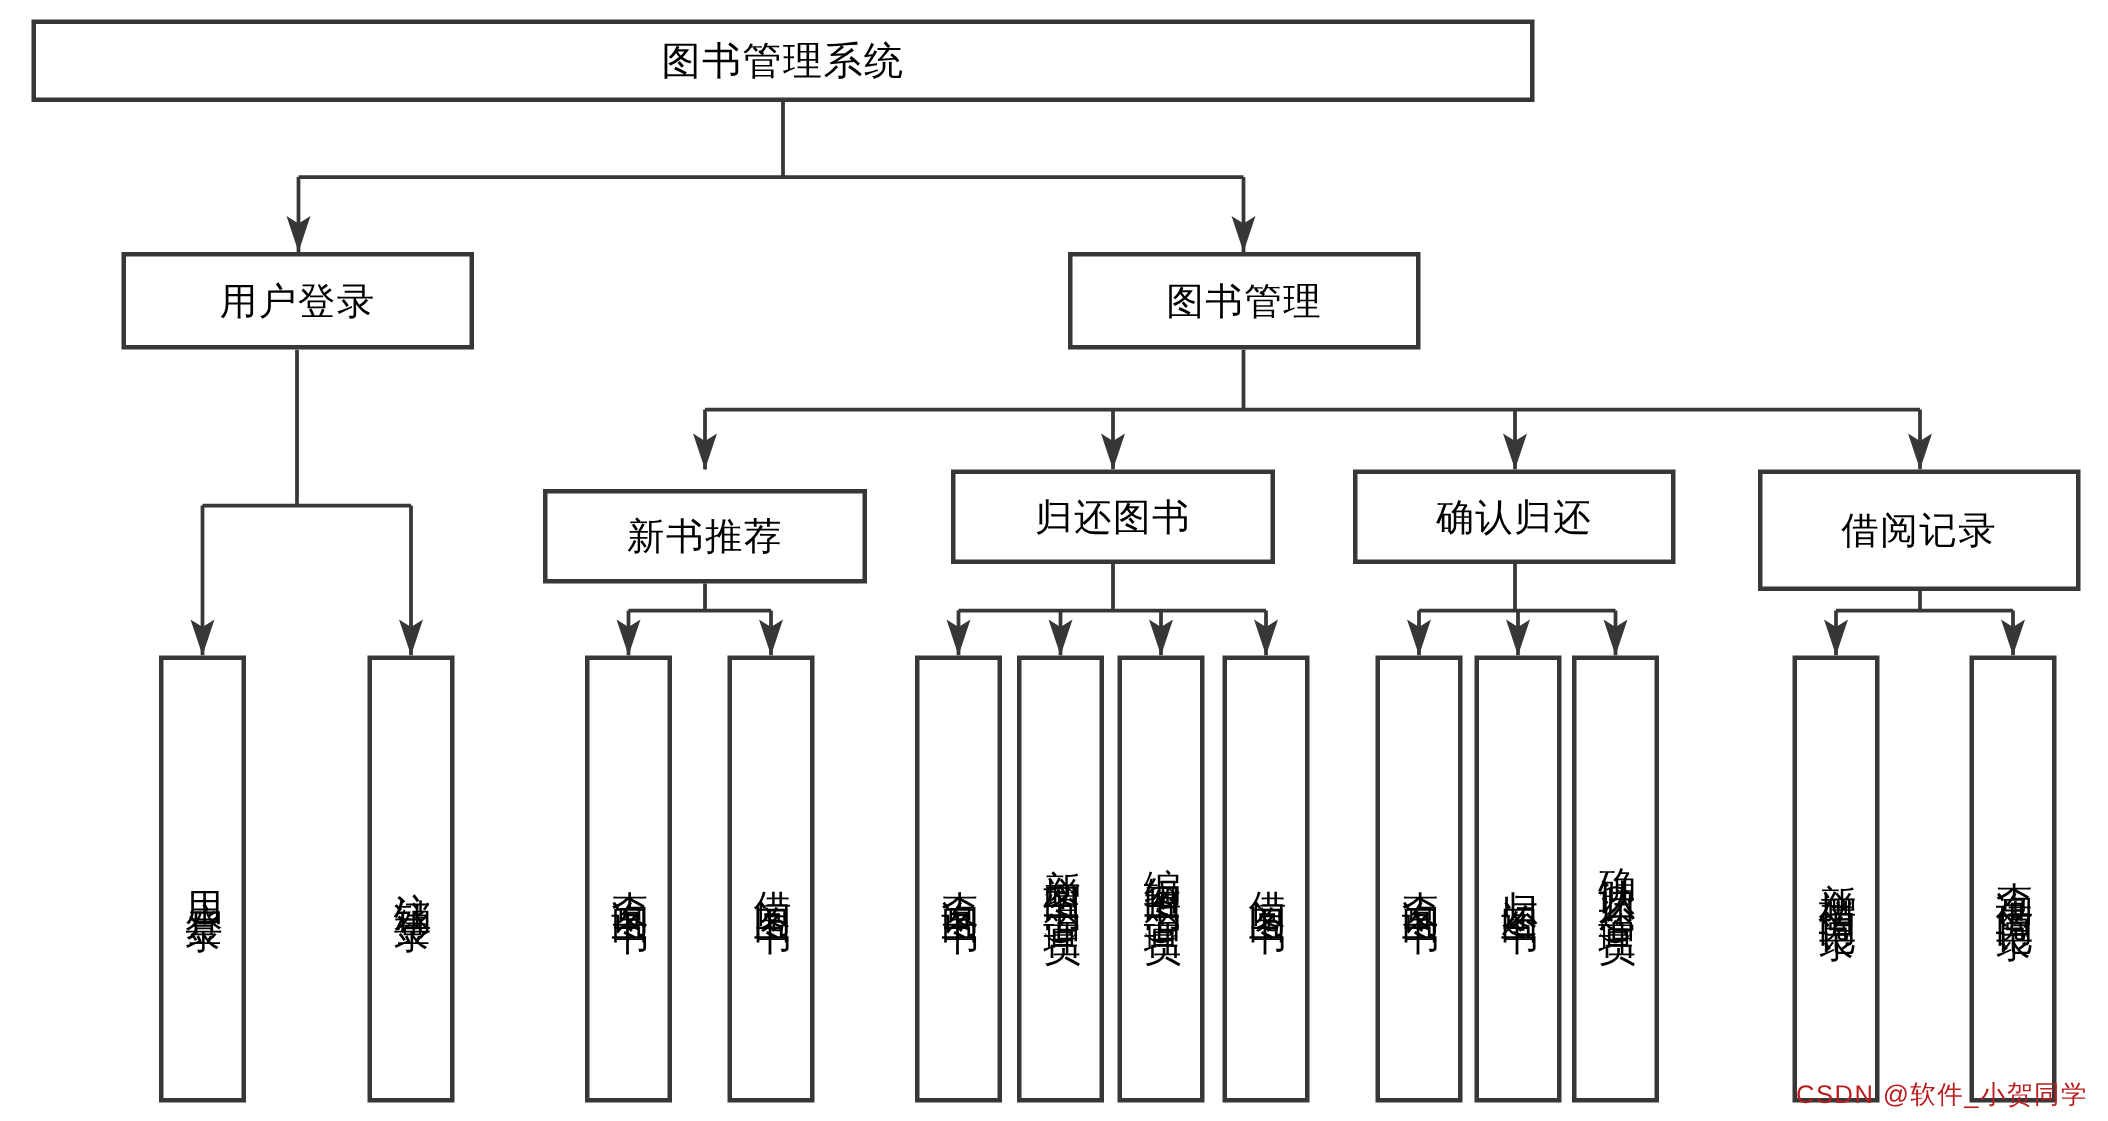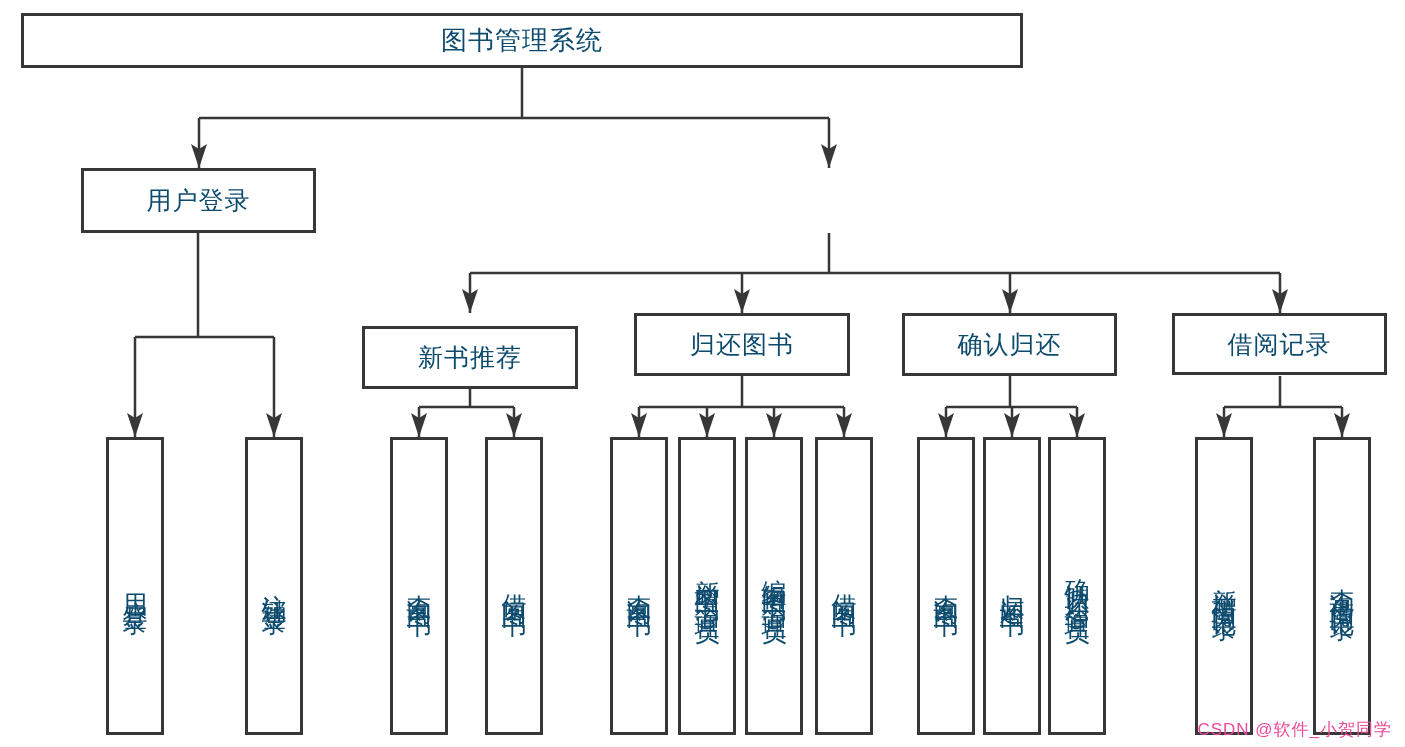--- a/index.html
+++ b/index.html
@@ -18,39 +18,39 @@
   }
   .node {
     position: absolute;
     box-sizing: border-box;
     border: 3px solid #373737;
     background: #ffffff;
     display: flex;
     align-items: center;
     justify-content: center;
     font-size: 25px;
-    color: #0c4a6e;
+    color: #000000;
     letter-spacing: 1px;
     white-space: nowrap;
   }
   .root { font-size: 26px; }
   .vnode {
     writing-mode: vertical-rl;
     text-orientation: mixed;
     letter-spacing: 6px;
     line-height: 1;
     white-space: normal;
   }
   .watermark {
     position: absolute;
     right: 13px;
     bottom: 6px;
     font-size: 17px;
     letter-spacing: 1px;
-    color: #ec4899;
+    color: #b91c1c;
     z-index: 5;
   }
 </style>
 </head>
 <body>
 
 <div class="canvas">
 
   <svg class="connectors" viewBox="0 0 1405 747" xmlns="http://www.w3.org/2000/svg" aria-hidden="true">
     <g stroke="#373737" stroke-width="2.5" fill="none">
@@ -88,25 +88,26 @@
       <polygon points="1004,413 1012,418 1020,413 1012,437"></polygon>
       <polygon points="1069,413 1077,418 1085,413 1077,437"></polygon>
       <polygon points="1216,413 1224,418 1232,413 1224,437"></polygon>
       <polygon points="1334,413 1342,418 1350,413 1342,437"></polygon>
     </g>
   </svg>
 
   <div class="node root" style="left:21px; top:13px; width:1002px; height:55px">图书管理系统</div>
 
   <div class="node" style="left:81px; top:168px; width:235px; height:65px">用户登录</div>
+  <div class="node" style="left:712px; top:168px; width:235px; height:65px">图书管理</div>
 
   <div class="node" style="left:362px; top:326px; width:216px; height:63px">新书推荐</div>
   <div class="node" style="left:634px; top:313px; width:216px; height:63px">归还图书</div>
   <div class="node" style="left:902px; top:313px; width:215px; height:63px">确认归还</div>
-  <div class="node" style="left:1172px; top:313px; width:215px; height:62px">借阅记录</div>
+  <div class="node" style="left:1172px; top:313px; width:215px; height:81px">借阅记录</div>
 
   <div class="node vnode" style="left:106px; top:437px; width:58px; height:298px">用户登录</div>
   <div class="node vnode" style="left:245px; top:437px; width:58px; height:298px">注销登录</div>
 
   <div class="node vnode" style="left:390px; top:437px; width:58px; height:298px">查询图书</div>
   <div class="node vnode" style="left:485px; top:437px; width:58px; height:298px">借阅图书</div>
 
   <div class="node vnode" style="left:610px; top:437px; width:58px; height:298px">查询图书</div>
   <div class="node vnode" style="left:678px; top:437px; width:58px; height:298px">新增图书（管理员）</div>
   <div class="node vnode" style="left:745px; top:437px; width:58px; height:298px">编辑图书（管理员）</div>

